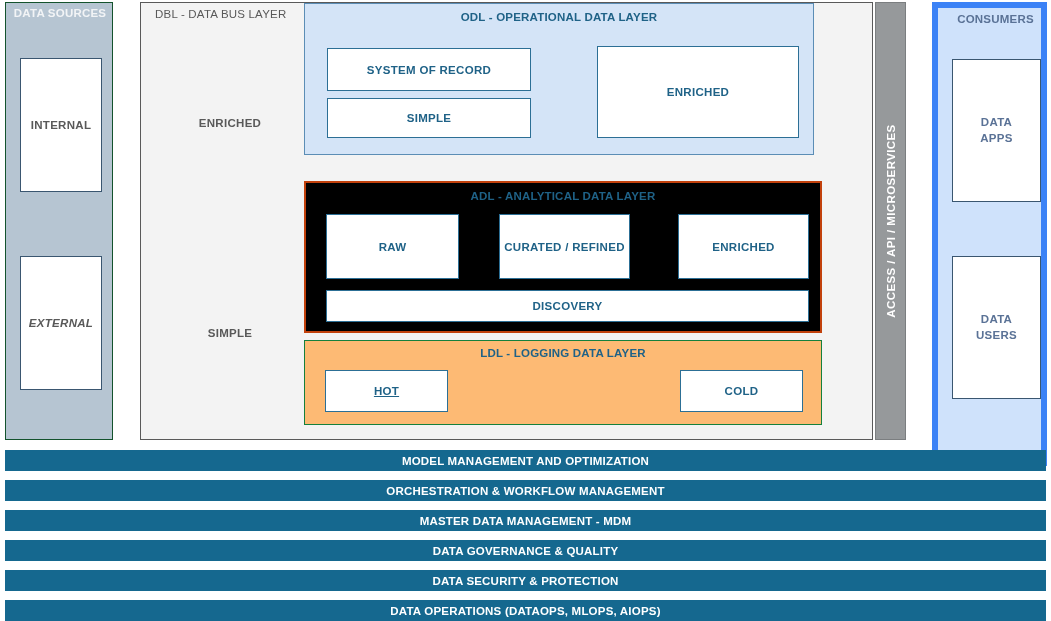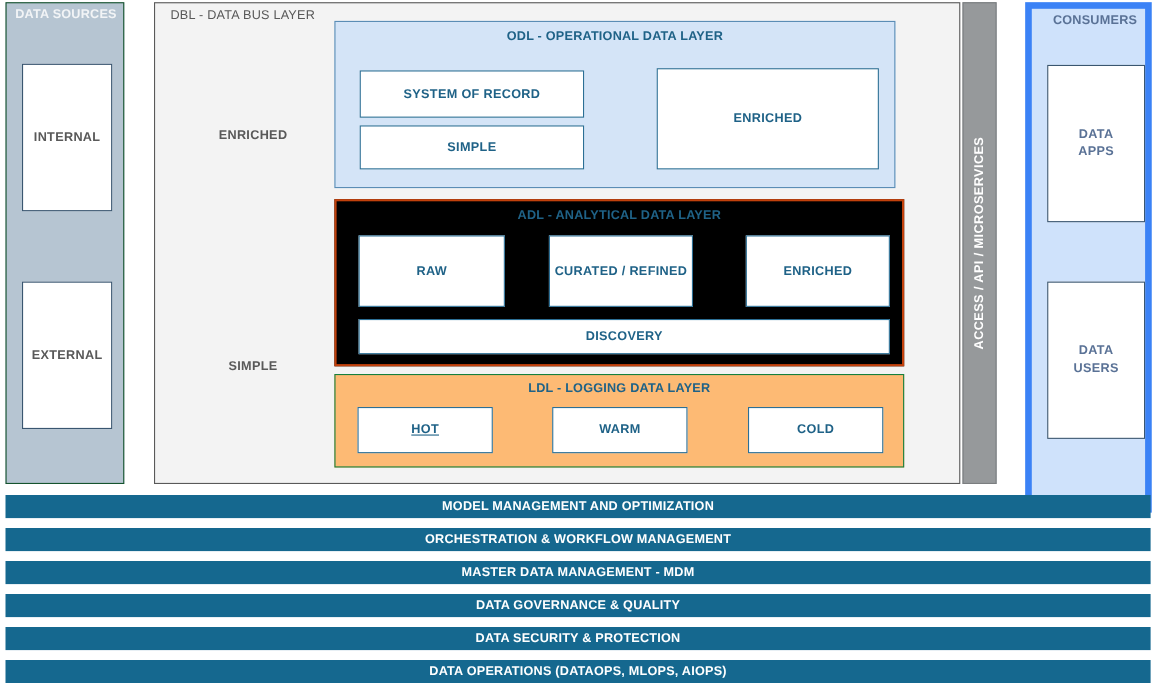--- a/index.html
+++ b/index.html
@@ -45,21 +45,21 @@
     left: 14px; width: 80px;
     background: #ffffff;
     border: 1px solid #3a5670;
     display: flex; align-items: center; justify-content: center;
     color: #595959;
     font-size: 11.5px;
     font-weight: bold;
     letter-spacing: .3px;
   }
   #src-internal { top: 55px; height: 132px; }
-  #src-external { top: 253px; height: 132px; }
+  #src-external { top: 253px; height: 132px; font-style: italic; }
 
   
   #dbl {
     left: 140px; top: 2px; width: 733px; height: 438px;
     background: #f3f3f3;
     border: 1px solid #595959;
   }
   #dbl .panel-title {
     position: absolute;
     left: 14px; top: 5px;
@@ -97,21 +97,21 @@
     display: flex; align-items: center; justify-content: center;
     color: #1f6287;
     font-size: 11.5px;
     font-weight: bold;
     letter-spacing: .3px;
     text-align: center;
   }
 
   
   #odl {
-    left: 163px; top: 16px; width: 510px; height: 152px;
+    left: 163px; top: 0; width: 510px; height: 152px;
     background: #d4e4f7;
     border: 1px solid #5b8db5;
   }
   #odl .layer-title { top: 7px; }
   #odl-sor     { left: 22px;  top: 44px;  width: 202px; height: 41px; }
   #odl-simple  { left: 22px;  top: 94px;  width: 202px; height: 38px; }
   #odl-enrich  { left: 292px; top: 42px;  width: 200px; height: 90px; }
 
   
   #adl {
@@ -228,21 +228,20 @@
       <div class="layer-title">ADL - ANALYTICAL DATA LAYER</div>
       <div class="cell" id="adl-raw">RAW</div>
       <div class="cell" id="adl-curated">CURATED / REFINED</div>
       <div class="cell" id="adl-enriched">ENRICHED</div>
       <div class="cell" id="adl-discovery">DISCOVERY</div>
     </div>
 
     <div class="layer" id="ldl">
       <div class="layer-title">LDL - LOGGING DATA LAYER</div>
       <div class="cell" id="ldl-hot">HOT</div>
-      <div class="cell" id="ldl-warm">WARM</div>
       <div class="cell" id="ldl-cold">COLD</div>
     </div>
   </div>
 
   <div class="abs" id="access-bar">
     <div class="vtext">ACCESS / API / MICROSERVICES</div>
   </div>
 
   <div class="abs" id="consumers">
     <div class="panel-title">CONSUMERS</div>

